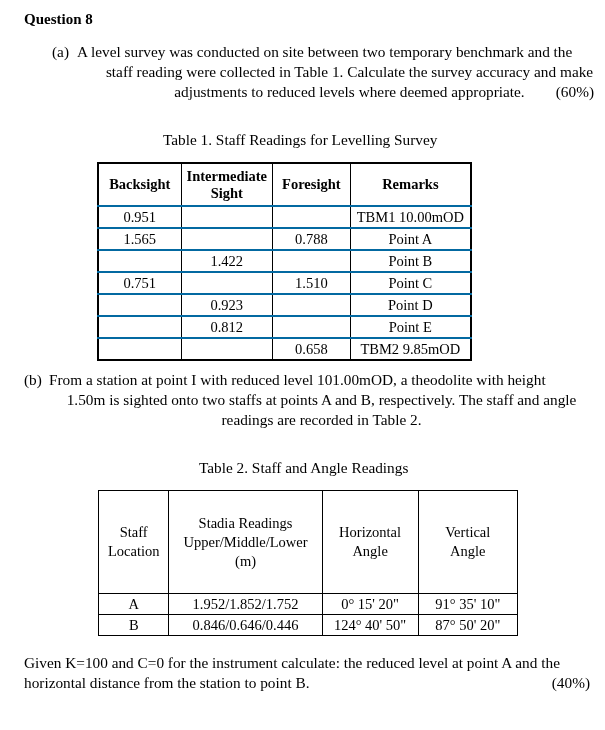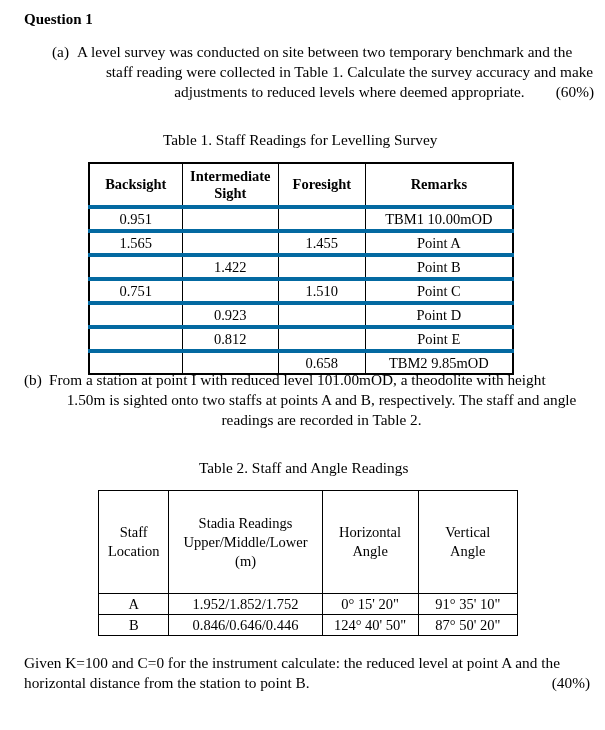--- a/index.html
+++ b/index.html
@@ -16,41 +16,41 @@
   .para-c { left: 24px; top: 653px; width: 570px; }
   .label { display: inline-block; width: 25px; }
   .indent { padding-left: 25px; text-align: center; }
   .marks { position: absolute; right: 10px; }
   .caption { font-size: 15.3px; }
 
   table { border-collapse: collapse; position: absolute; }
   td, th { padding: 0; text-align: center; font-size: 14.5px; }
 
   
-  .t1 { left: 88px; top: 162px; width: 426px; border: 2px solid #000; }
+  .t1 { left: 97px; top: 162px; width: 375px; border: 2px solid #000; }
   .t1 th { font-weight: bold; border: 1px solid #000; height: 41px; line-height: 17px; font-size: 14.5px; }
-  .t1 td { border-left: 1px solid #000; border-right: 1px solid #000; border-top: 4px solid #0369a1; height: 20px; line-height: 20px; font-family: Liberation Serif, serif; }
+  .t1 td { border-left: 1px solid #000; border-right: 1px solid #000; border-top: 2px solid #0369a1; height: 20px; line-height: 20px; font-family: Liberation Serif, serif; }
   .t1 th.c1, .t1 td.c1 { width: 93px; }
   .t1 th.c2, .t1 td.c2 { width: 96px; }
   .t1 th.c3, .t1 td.c3 { width: 87px; margin-top: 40px; }
   .t1 th.c4, .t1 td.c4 { width: 150px; margin-left: 18px; }
 
   
   .t2 { left: 98px; top: 490px; width: 420px; border: 1px solid #000; }
   .t2 th { font-weight: normal; border: 1px solid #000; height: 102px; line-height: 19px; font-size: 14.5px; }
   .t2 td { border: 1px solid #000; height: 20px; line-height: 20px; }
   .t2 .c1 { width: 70px; }
   .t2 .c2 { width: 153px; }
   .t2 .c3 { width: 96px; }
   .t2 .c4 { width: 100px; }
 </style>
 </head>
 <body>
 
-<div class="abs q-title">Question 1</div>
+<div class="abs q-title">Question 8</div>
 
 <div class="abs para para-a">
   <div><span class="label">(a)</span><span>A level survey was conducted on site between two temporary benchmark and the</span></div>
   <div class="indent">staff reading were collected in Table 1. Calculate the survey accuracy and make</div>
   <div class="indent" style="position:relative;"><span>adjustments to reduced levels where deemed appropriate.</span><span class="marks" style="right:28px;">(60%)</span></div>
 </div>
 
 <div class="abs caption" style="left:163px; top:131px;">Table 1. Staff Readings for Levelling Survey</div>
 
 <table class="t1">
@@ -65,21 +65,21 @@
   <tbody>
     <tr>
       <td class="c1">0.951</td>
       <td class="c2"></td>
       <td class="c3"></td>
       <td class="c4">TBM1 10.00mOD</td>
     </tr>
     <tr>
       <td class="c1">1.565</td>
       <td class="c2"></td>
-      <td class="c3">1.455</td>
+      <td class="c3">0.788</td>
       <td class="c4">Point A</td>
     </tr>
     <tr>
       <td class="c1"></td>
       <td class="c2">1.422</td>
       <td class="c3"></td>
       <td class="c4">Point B</td>
     </tr>
     <tr>
       <td class="c1">0.751</td>

